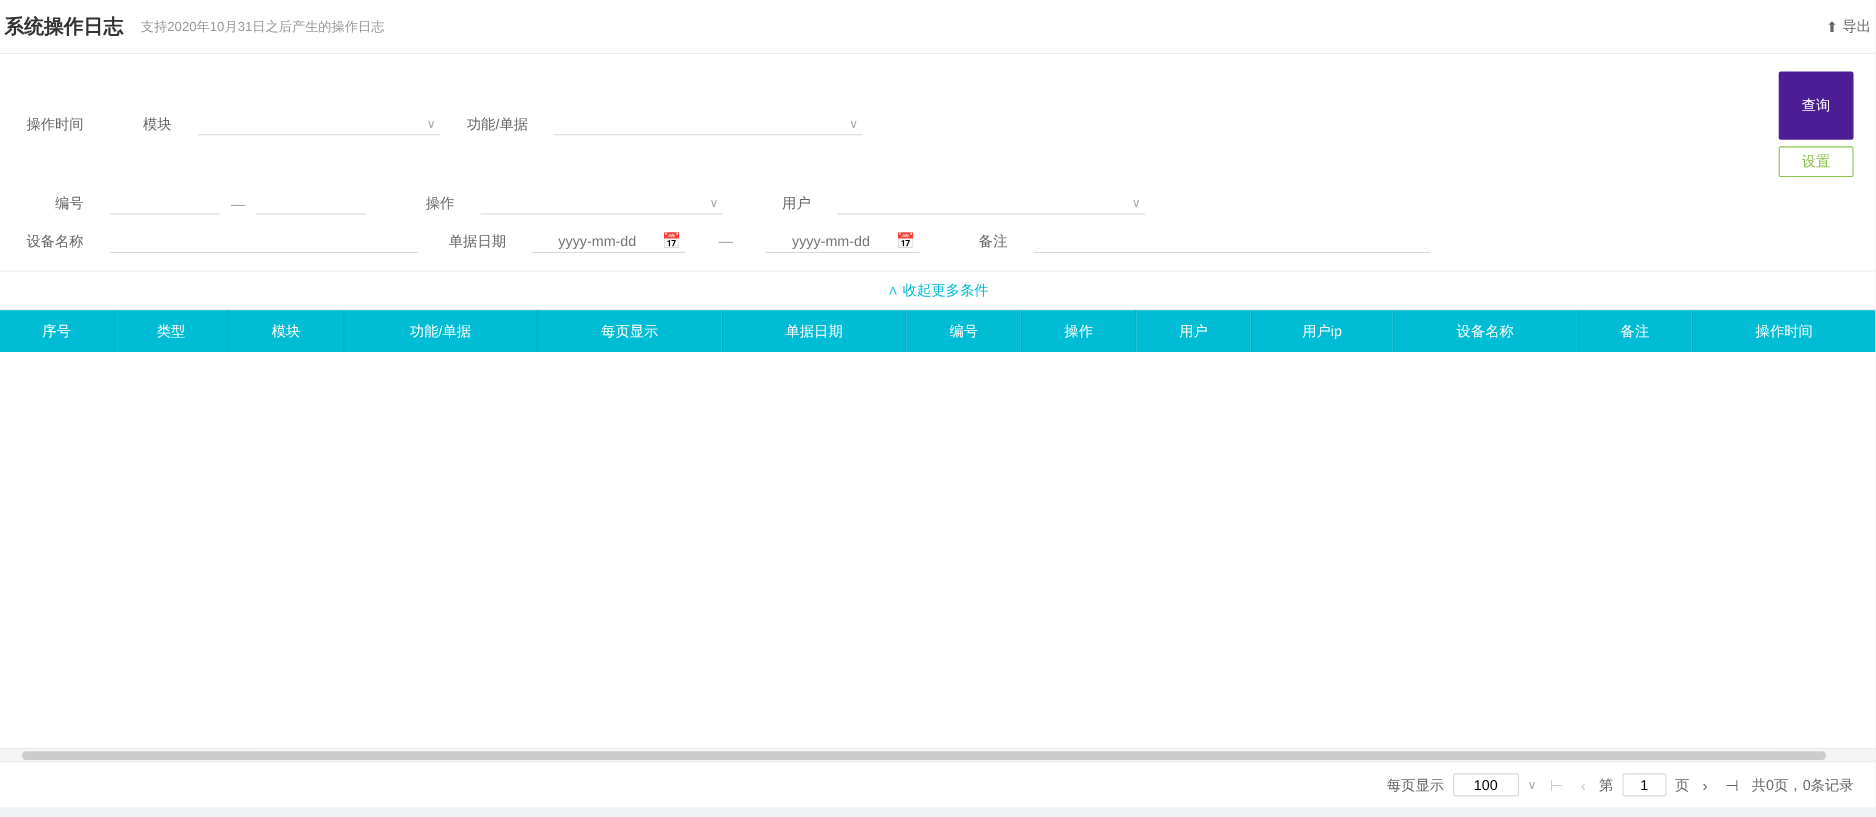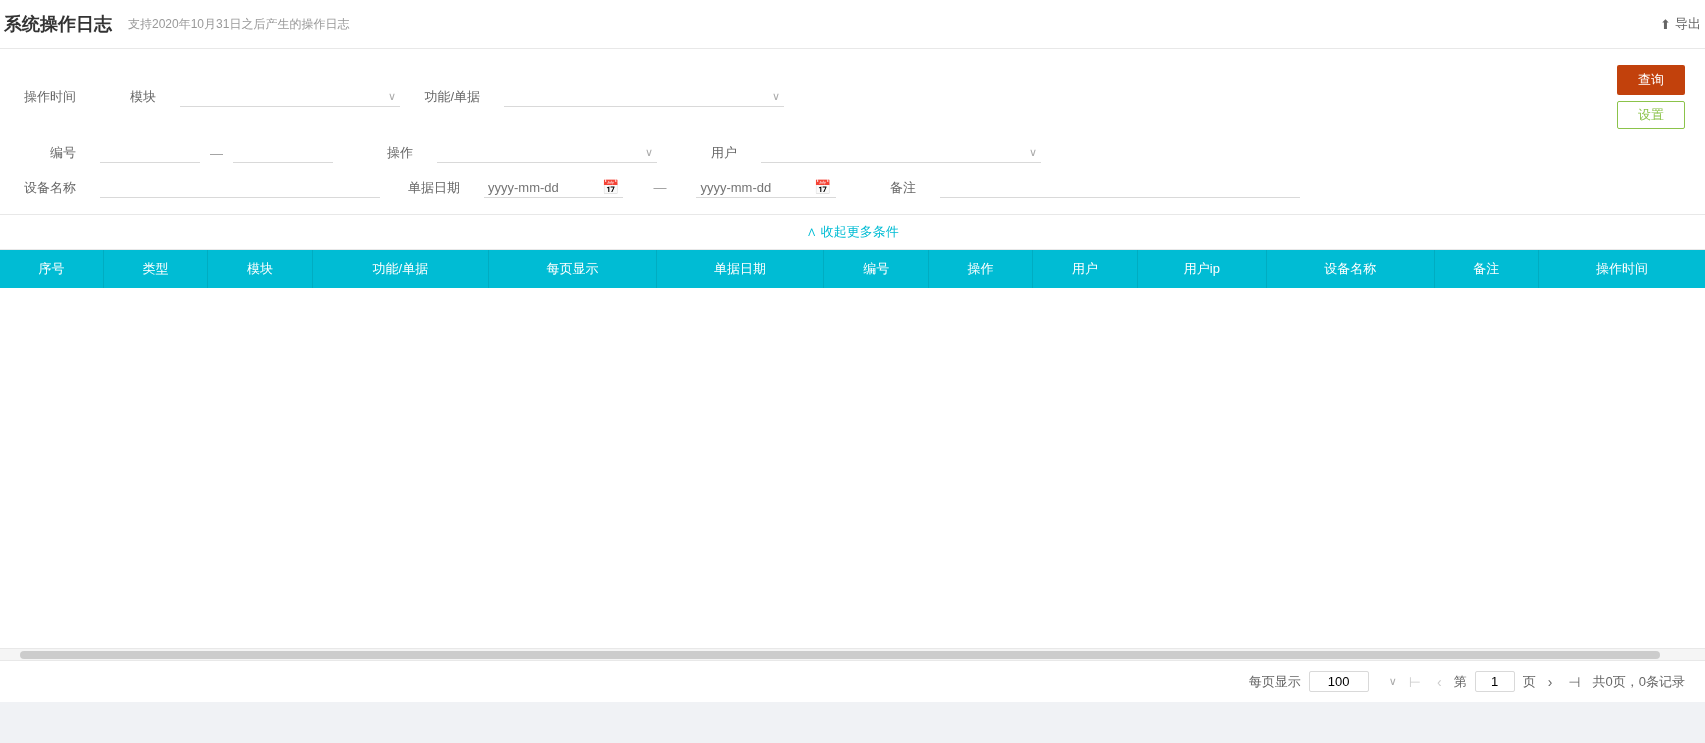--- a/index.html
+++ b/index.html
@@ -131,38 +131,39 @@
       padding: 2px 4px;
       gap: 4px;
     }
     .date-input {
       border: none;
       outline: none;
       font-size: 13px;
       width: 110px;
       color: #bbb;
       background: transparent;
+      text-align: center;
     }
     .calendar-icon {
       color: #00bcd4;
       cursor: pointer;
       font-size: 14px;
     }
 
     .action-buttons {
       display: flex;
       flex-direction: column;
       gap: 6px;
       margin-left: auto;
     }
     .query-btn {
-      background: #c2410c;
+      background: #4c1d95;
       color: #fff;
       border: none;
-      padding: 6px 20px;
+      padding: 22px 20px;
       border-radius: 2px;
       cursor: pointer;
       font-size: 13px;
       font-family: Liberation Serif, serif;
     }
     .settings-btn {
       background: #fff;
       color: #8bc34a;
       border: 1px solid #8bc34a;
       padding: 4px 20px;
@@ -216,21 +217,21 @@
       padding: 10px 20px;
       background: #fff;
       border-top: 1px solid #e8e8e8;
       gap: 8px;
       font-size: 13px;
       color: #666;
     }
     .page-size-select {
       display: flex;
       align-items: center;
-      gap: 20px;
+      gap: 8px;
     }
     .page-size-input {
       border: 1px solid #d9d9d9;
       border-radius: 2px;
       padding: 2px 6px;
       width: 60px;
       font-size: 13px;
       text-align: center;
     }
     .page-nav-btn {

